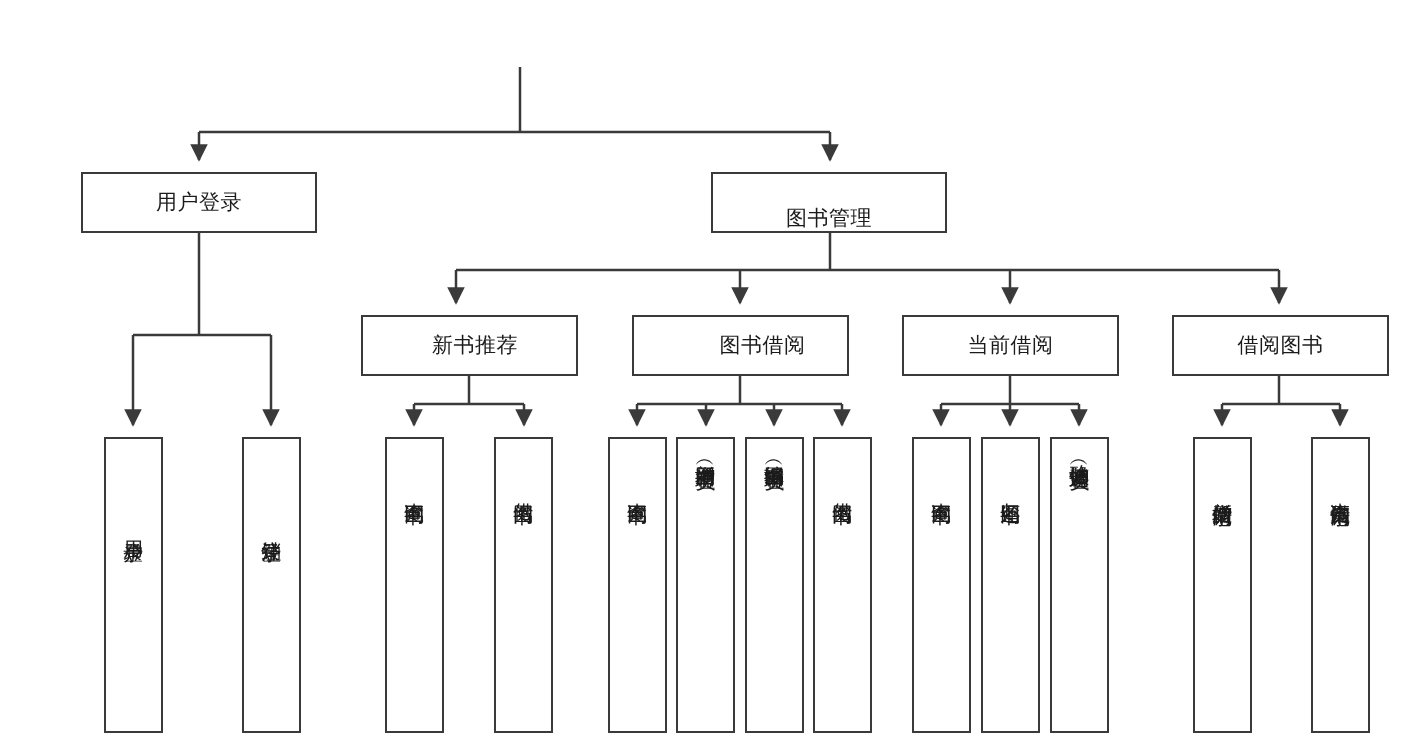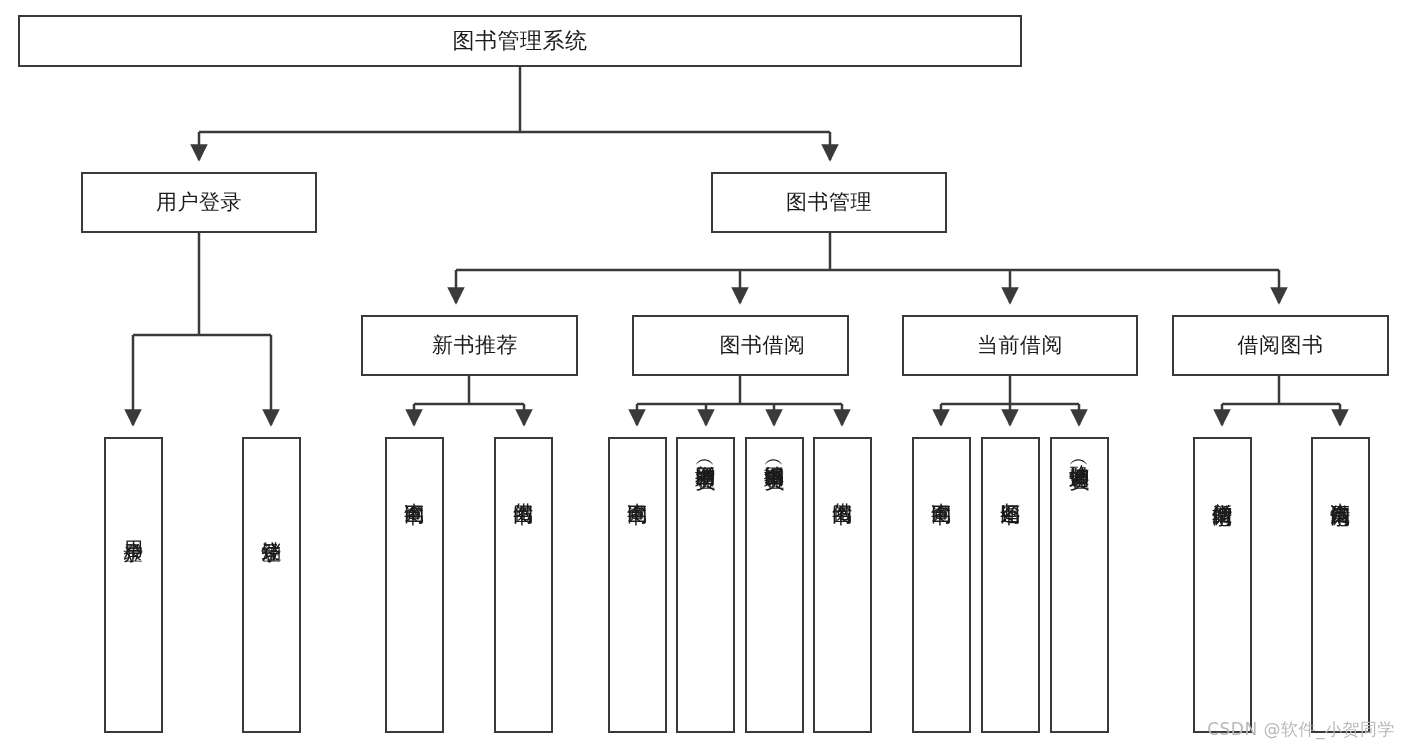--- a/index.html
+++ b/index.html
@@ -125,38 +125,35 @@
       <path d="M 1010 404 L 1010 425" marker-end="url(#arr)"></path>
       <path d="M 1079 404 L 1079 425" marker-end="url(#arr)"></path>
 
       <path d="M 1279 376 L 1279 404"></path>
       <path d="M 1222 404 L 1340 404"></path>
       <path d="M 1222 404 L 1222 425" marker-end="url(#arr)"></path>
       <path d="M 1340 404 L 1340 425" marker-end="url(#arr)"></path>
     </g>
   </svg>
 
-  <div class="node h root" style="left:18px; top:15px; width:1004px; height:52px;">
-    <span class="label">图书管理系统</span>
-  </div>
 
   <div class="node h" style="left:81px; top:172px; width:236px; height:61px;">
     <span class="label">用户登录</span>
   </div>
-  <div class="node h" style="left:711px; top:172px; width:236px; height:61px;">
+  <div class="node h" style="left:711px; top:172px; width:236px; height:61px;align-items:flex-end;">
     <span class="label">图书管理</span>
   </div>
 
   <div class="node h" style="left:361px; top:315px; width:217px; height:61px;padding-left:11px;">
     <span class="label">新书推荐</span>
   </div>
   <div class="node h" style="left:632px; top:315px; width:217px; height:61px;padding-left:44px;">
     <span class="label">图书借阅</span>
   </div>
-  <div class="node h" style="left:902px; top:315px; width:236px; height:61px;">
+  <div class="node h" style="left:902px; top:315px; width:217px; height:61px;">
     <span class="label">当前借阅</span>
   </div>
   <div class="node h" style="left:1172px; top:315px; width:217px; height:61px;">
     <span class="label">借阅图书</span>
   </div>
 
   <div class="node v pad-top" style="left:104px; top:437px; width:59px; height:296px;">
     <span class="label">用户登录</span>
   </div>
   <div class="node v pad-top" style="left:242px; top:437px; width:59px; height:296px;">
@@ -193,15 +190,14 @@
     <span class="label">确认归还（管理员）</span>
   </div>
 
   <div class="node v pad-top3" style="left:1193px; top:437px; width:59px; height:296px;">
     <span class="label">新增借阅记录</span>
   </div>
   <div class="node v pad-top3" style="left:1311px; top:437px; width:59px; height:296px;">
     <span class="label">查询借阅记录</span>
   </div>
 
-  <div class="watermark">CSDN @软件_小贺同学</div>
 
 </div>
 
 </body></html>

